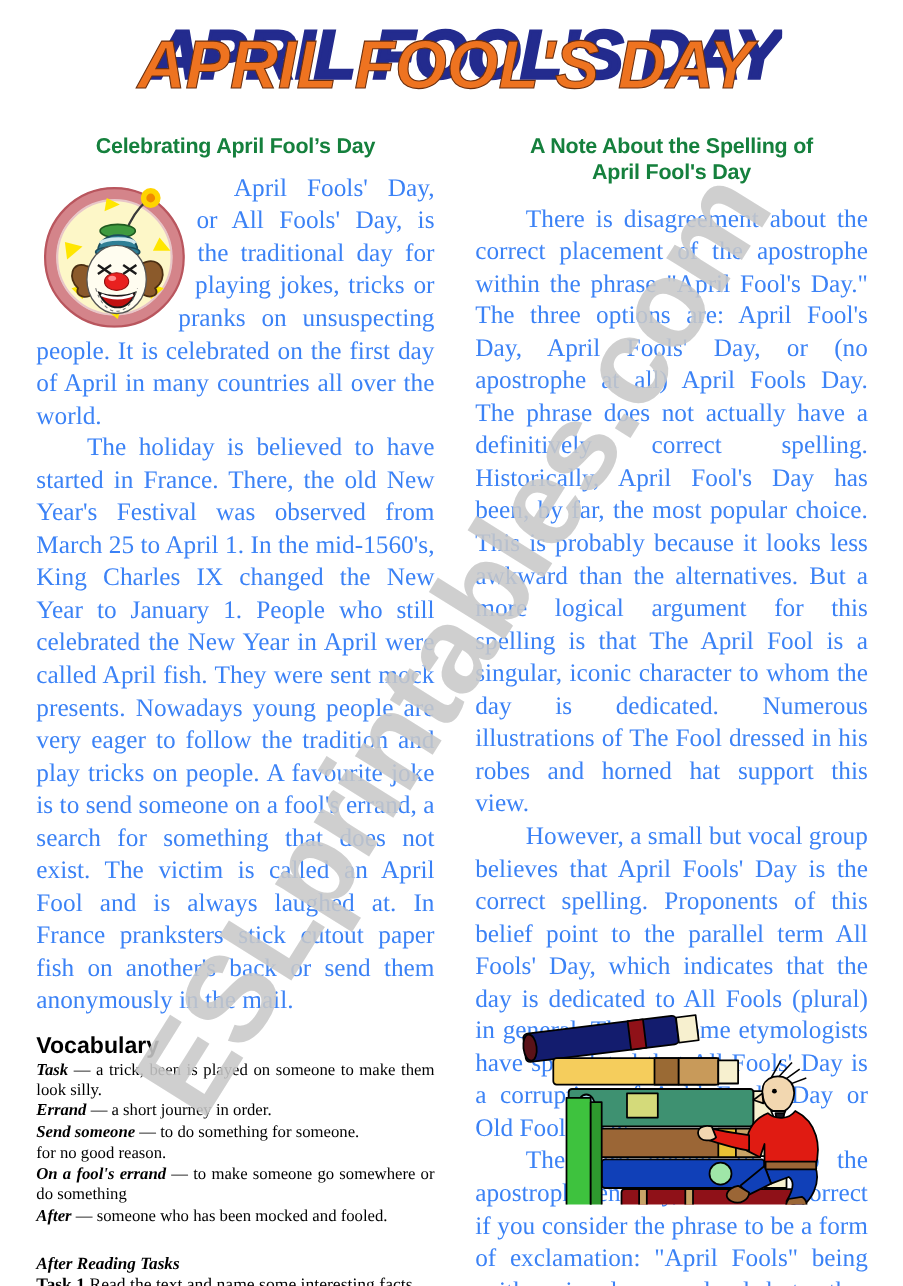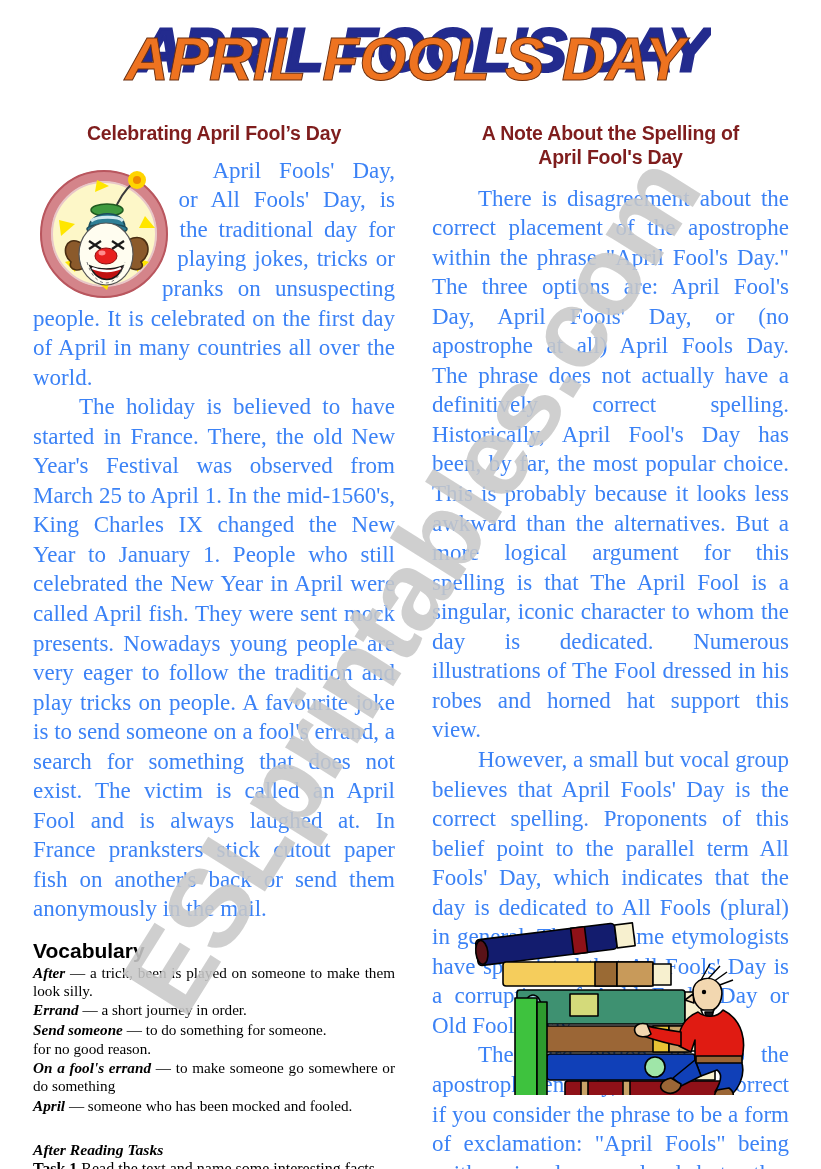--- a/index.html
+++ b/index.html
@@ -58,21 +58,21 @@
     position: absolute;
     top: 0;
   }
   .col-left  { left: 33px;  width: 362px; }
   .col-right { left: 432px; width: 357px; }
 
   h2.section-title {
     font-family: "Liberation Sans", sans-serif;
     font-size: 19.5px;
     font-weight: bold;
-    color: #7f1d1d;
+    color: #15803d;
     text-align: center;
     margin: 0 0 10px 0;
     line-height: 1.22;
     letter-spacing: -0.2px;
   }
 
   p.body {
     margin: 0;
     font-size: 23px;
     line-height: 1.285;
@@ -218,21 +218,21 @@
       </div>
 
       <p class="body indent">April Fools' Day, or All Fools' Day, is the traditional day for playing jokes, tricks or pranks on unsuspecting people. It is celebrated on the first day of April in many countries all over the world.</p>
 
       <p class="body indent">The holiday is believed to have started in France. There, the old New Year's Festival was observed from March 25 to April 1. In the mid-1560's, King Charles IX changed the New Year to January 1. People who still celebrated the New Year in April were called April fish. They were sent mock presents. Nowadays young people are very eager to follow the tradition and play tricks on people. A favourite joke is to send someone on a fool's errand, a search for something that does not exist. The victim is called an April Fool and is always laughed at. In France pranksters stick cutout paper fish on another's back or send them anonymously in the mail.</p>
 
       <h3 class="vocab-title">Vocabulary</h3>
 
       <div class="vocab-list">
         <p class="vocab-item">
-          <span class="term">After</span>
+          <span class="term">Task</span>
           <span>—</span>
           <span>a trick, been is played on someone to make them look silly.</span>
         </p>
         <p class="vocab-item noindent">
           <span class="term">Errand</span>
           <span>—</span>
           <span>a short journey in order.</span>
         </p>
         <p class="vocab-item noindent">
           <span class="term">Send someone</span>
@@ -241,21 +241,21 @@
         </p>
         <p class="vocab-item noindent">
           <span>for no good reason.</span>
         </p>
         <p class="vocab-item">
           <span class="term">On a fool's errand</span>
           <span>—</span>
           <span>to make someone go somewhere or do something</span>
         </p>
         <p class="vocab-item">
-          <span class="term">April</span>
+          <span class="term">After</span>
           <span>—</span>
           <span>someone who has been mocked and fooled.</span>
         </p>
       </div>
 
       <h3 class="tasks-title">After Reading Tasks</h3>
 
       <p class="task-item">
         <span class="task-label">Task 1</span>
         <span>Read the text and name some interesting facts you have learnt from the text.</span>

